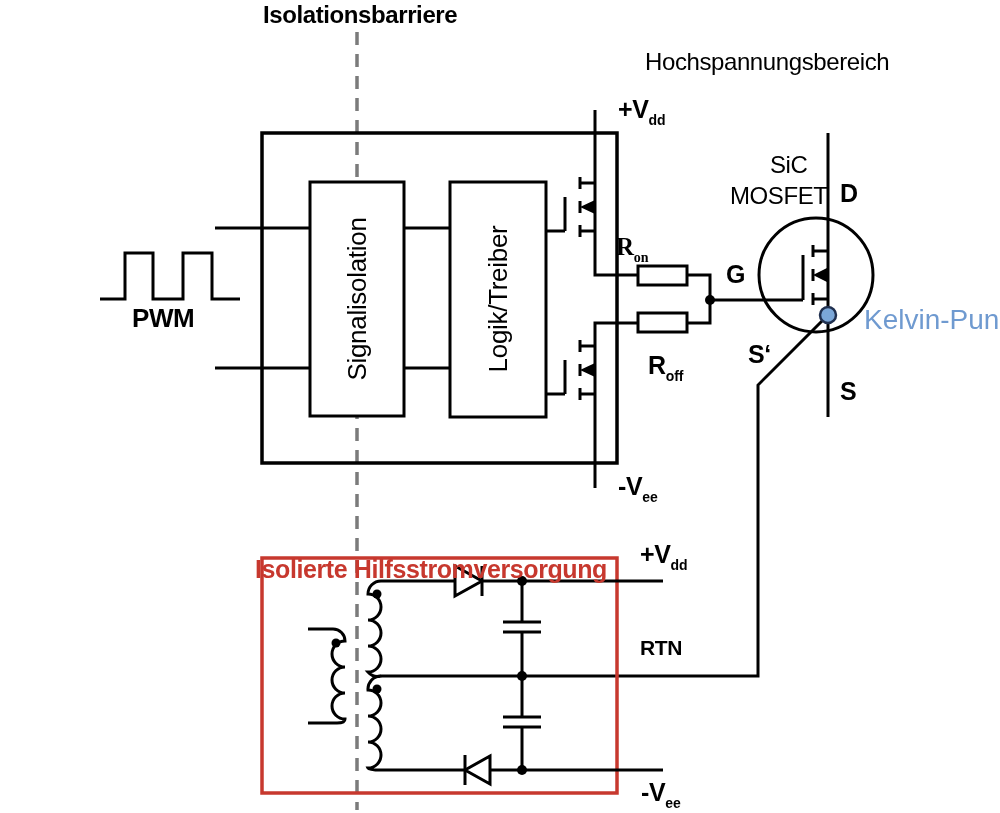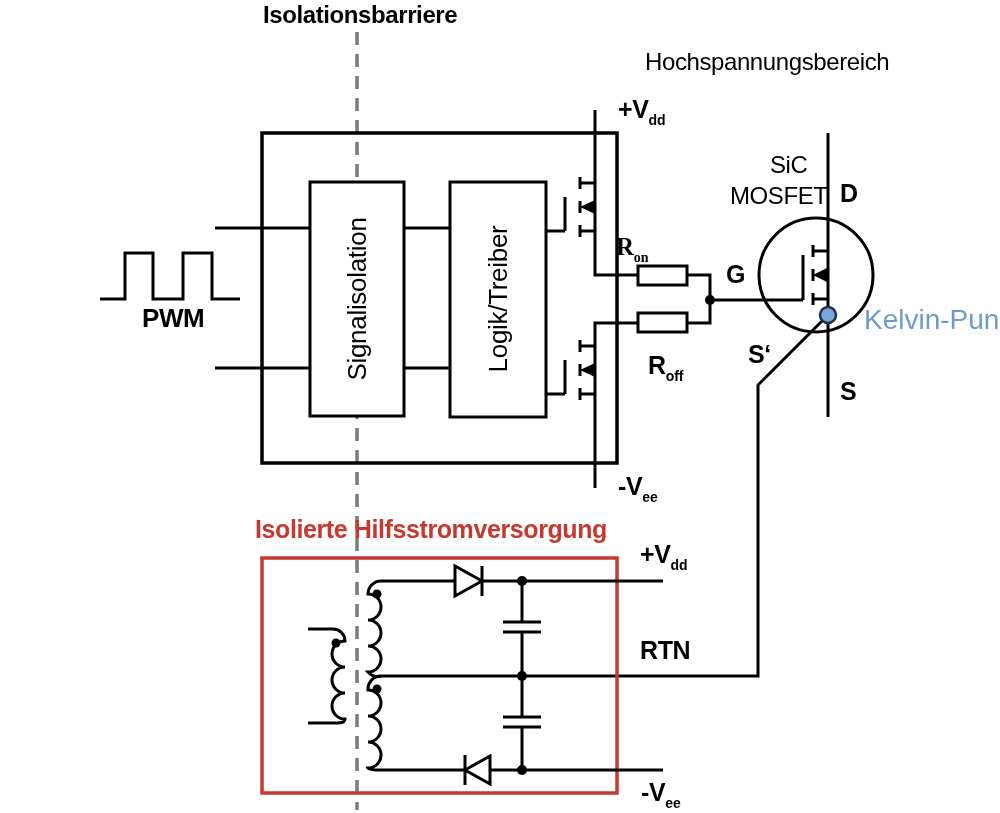--- a/index.html
+++ b/index.html
@@ -1,21 +1,21 @@
 <!DOCTYPE html>
 <html style="--accent-red: #c7382e; --kelvin-blue: #6f9ad0; --kelvin-dot-fill: #7ba7d8; --kelvin-dot-stroke: #20304f;"><head>
 <meta charset="utf-8">
 <style>
   html,body{margin:0;padding:0;background:#fff;}
   #stage{position:relative;width:1000px;height:813px;background:#fff;overflow:hidden;
          font-family:"Liberation Sans","DejaVu Sans",sans-serif;color:#000;}
   #schematic{position:absolute;left:0;top:0;}
   .lbl{position:absolute;white-space:nowrap;font-size:24px;letter-spacing:-0.4px;line-height:1.05;}
   .bold{font-weight:bold;}
-  .red{color:var(--accent-red,#c7382e);}
+  .red{color:var(--accent-red,#c7382e);margin-top:40px;}
   .blue{color:var(--kelvin-blue,#6f9ad0);font-size:28px;letter-spacing:0;}
   .big{font-size:26px;}
   .sub{font-size:14px;font-weight:bold;position:relative;top:7px;letter-spacing:0;}
   .main-v{font-size:25px;font-weight:bold;}
   .vlabel{position:absolute;transform:translate(-50%,-50%) rotate(-90deg);transform-origin:center;
           white-space:nowrap;font-size:26px;letter-spacing:-0.3px;}
 </style>
 </head>
 <body>
 
@@ -125,21 +125,21 @@
 
     <circle cx="828" cy="315" r="8" fill="var(--kelvin-dot-fill,#7ba7d8)" stroke="var(--kelvin-dot-stroke,#20304f)" stroke-width="2.5"></circle>
   </svg>
 
   <div class="lbl bold" style="left:263px;top:2px;">Isolationsbarriere</div>
   <div class="lbl" style="left:645px;top:49px;">Hochspannungsbereich</div>
 
   <div class="vlabel" style="left:357px;top:299px;">Signalisolation</div>
   <div class="vlabel" style="left:498px;top:299px;">Logik/Treiber</div>
 
-  <div class="lbl bold big" style="left:142px;top:305px;">PWM</div>
+  <div class="lbl bold big" style="left:132px;top:305px;">PWM</div>
 
   <div class="lbl" style="left:618px;top:96px;">
     <span class="main-v">+V</span><span class="sub">dd</span>
   </div>
   <div class="lbl" style="left:618px;top:473px;">
     <span class="main-v">-V</span><span class="sub">ee</span>
   </div>
 
   <div class="lbl" style="left:616px;top:234px;font-family:Liberation Serif, serif;">
     <span class="main-v">R</span><span class="sub">on</span>
@@ -154,18 +154,18 @@
   <div class="lbl bold" style="left:840px;top:180px;font-size:25px;">D</div>
   <div class="lbl bold" style="left:748px;top:341px;font-size:25px;">S‘</div>
   <div class="lbl bold" style="left:840px;top:378px;font-size:25px;">S</div>
   <div class="lbl blue" style="left:864px;top:305px;">Kelvin-Punkt</div>
 
   <div class="lbl bold red" style="left:255px;top:516px;font-size:25px;">Isolierte Hilfsstromversorgung</div>
 
   <div class="lbl" style="left:640px;top:541px;">
     <span class="main-v">+V</span><span class="sub">dd</span>
   </div>
-  <div class="lbl bold" style="left:640px;top:637px;font-size:25px;">RTN</div>
+  <div class="lbl bold" style="left:640px;top:637px;font-size:21px;">RTN</div>
   <div class="lbl" style="left:641px;top:779px;">
     <span class="main-v">-V</span><span class="sub">ee</span>
   </div>
 
 </div>
 
 </body></html>

